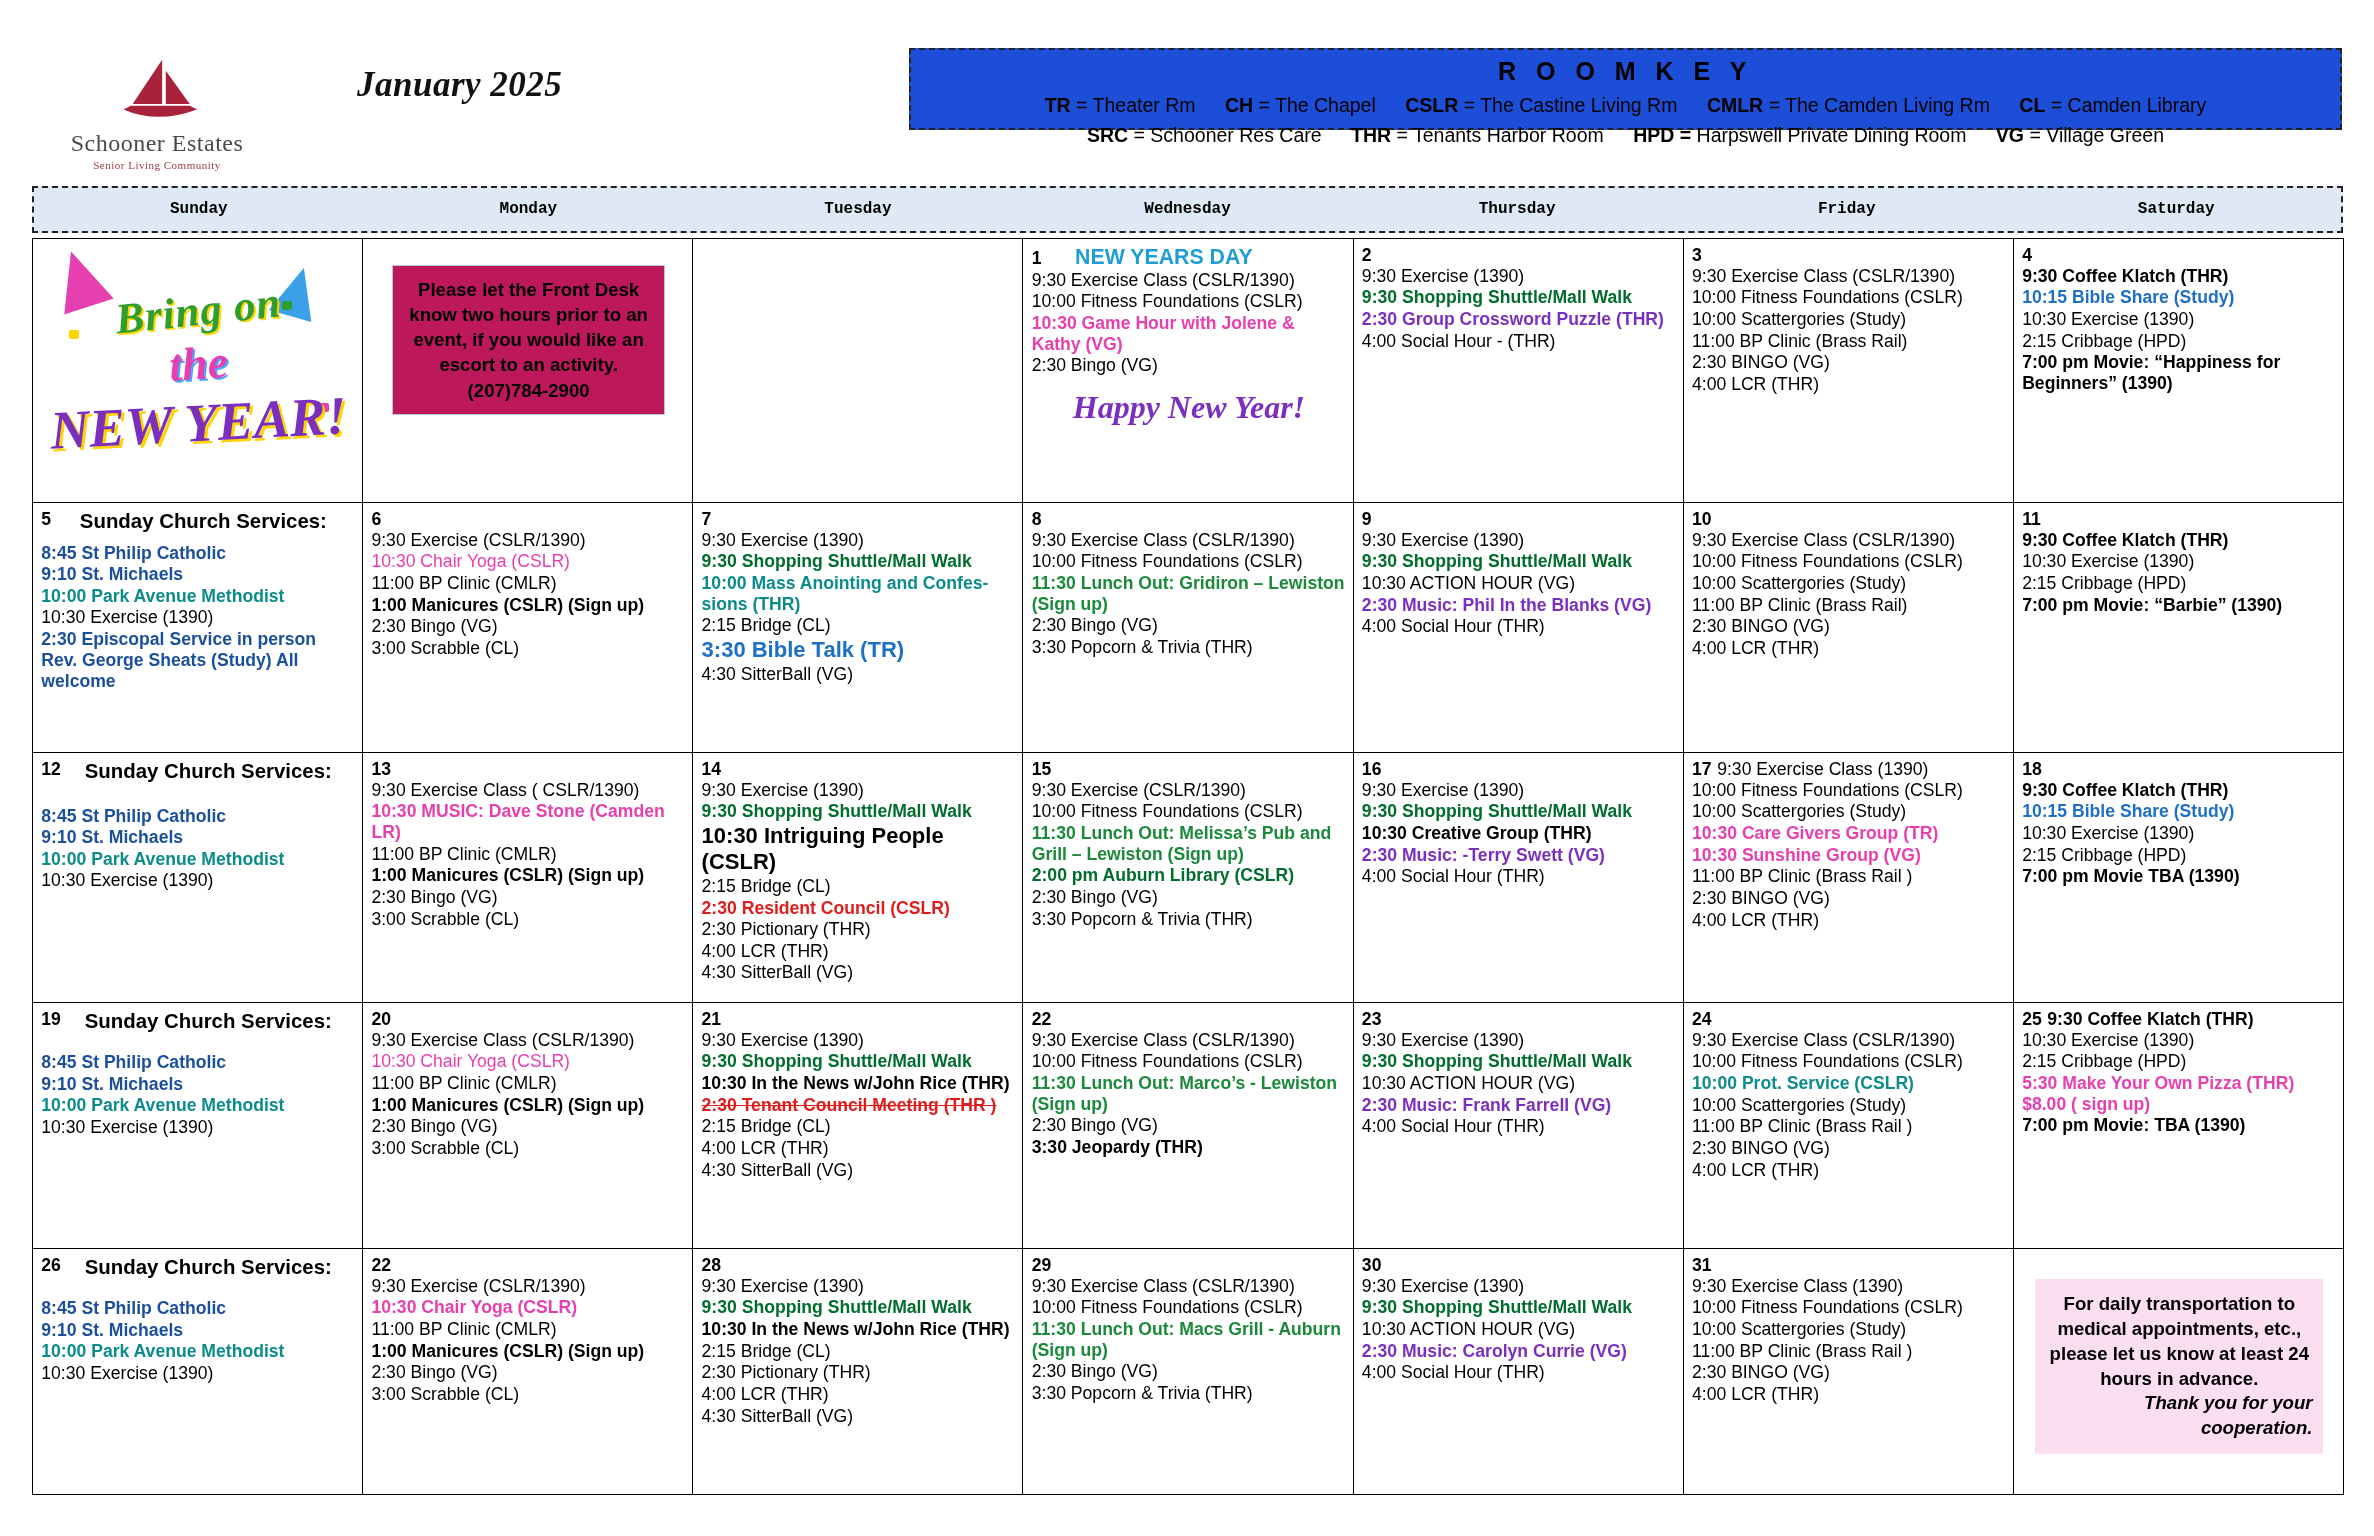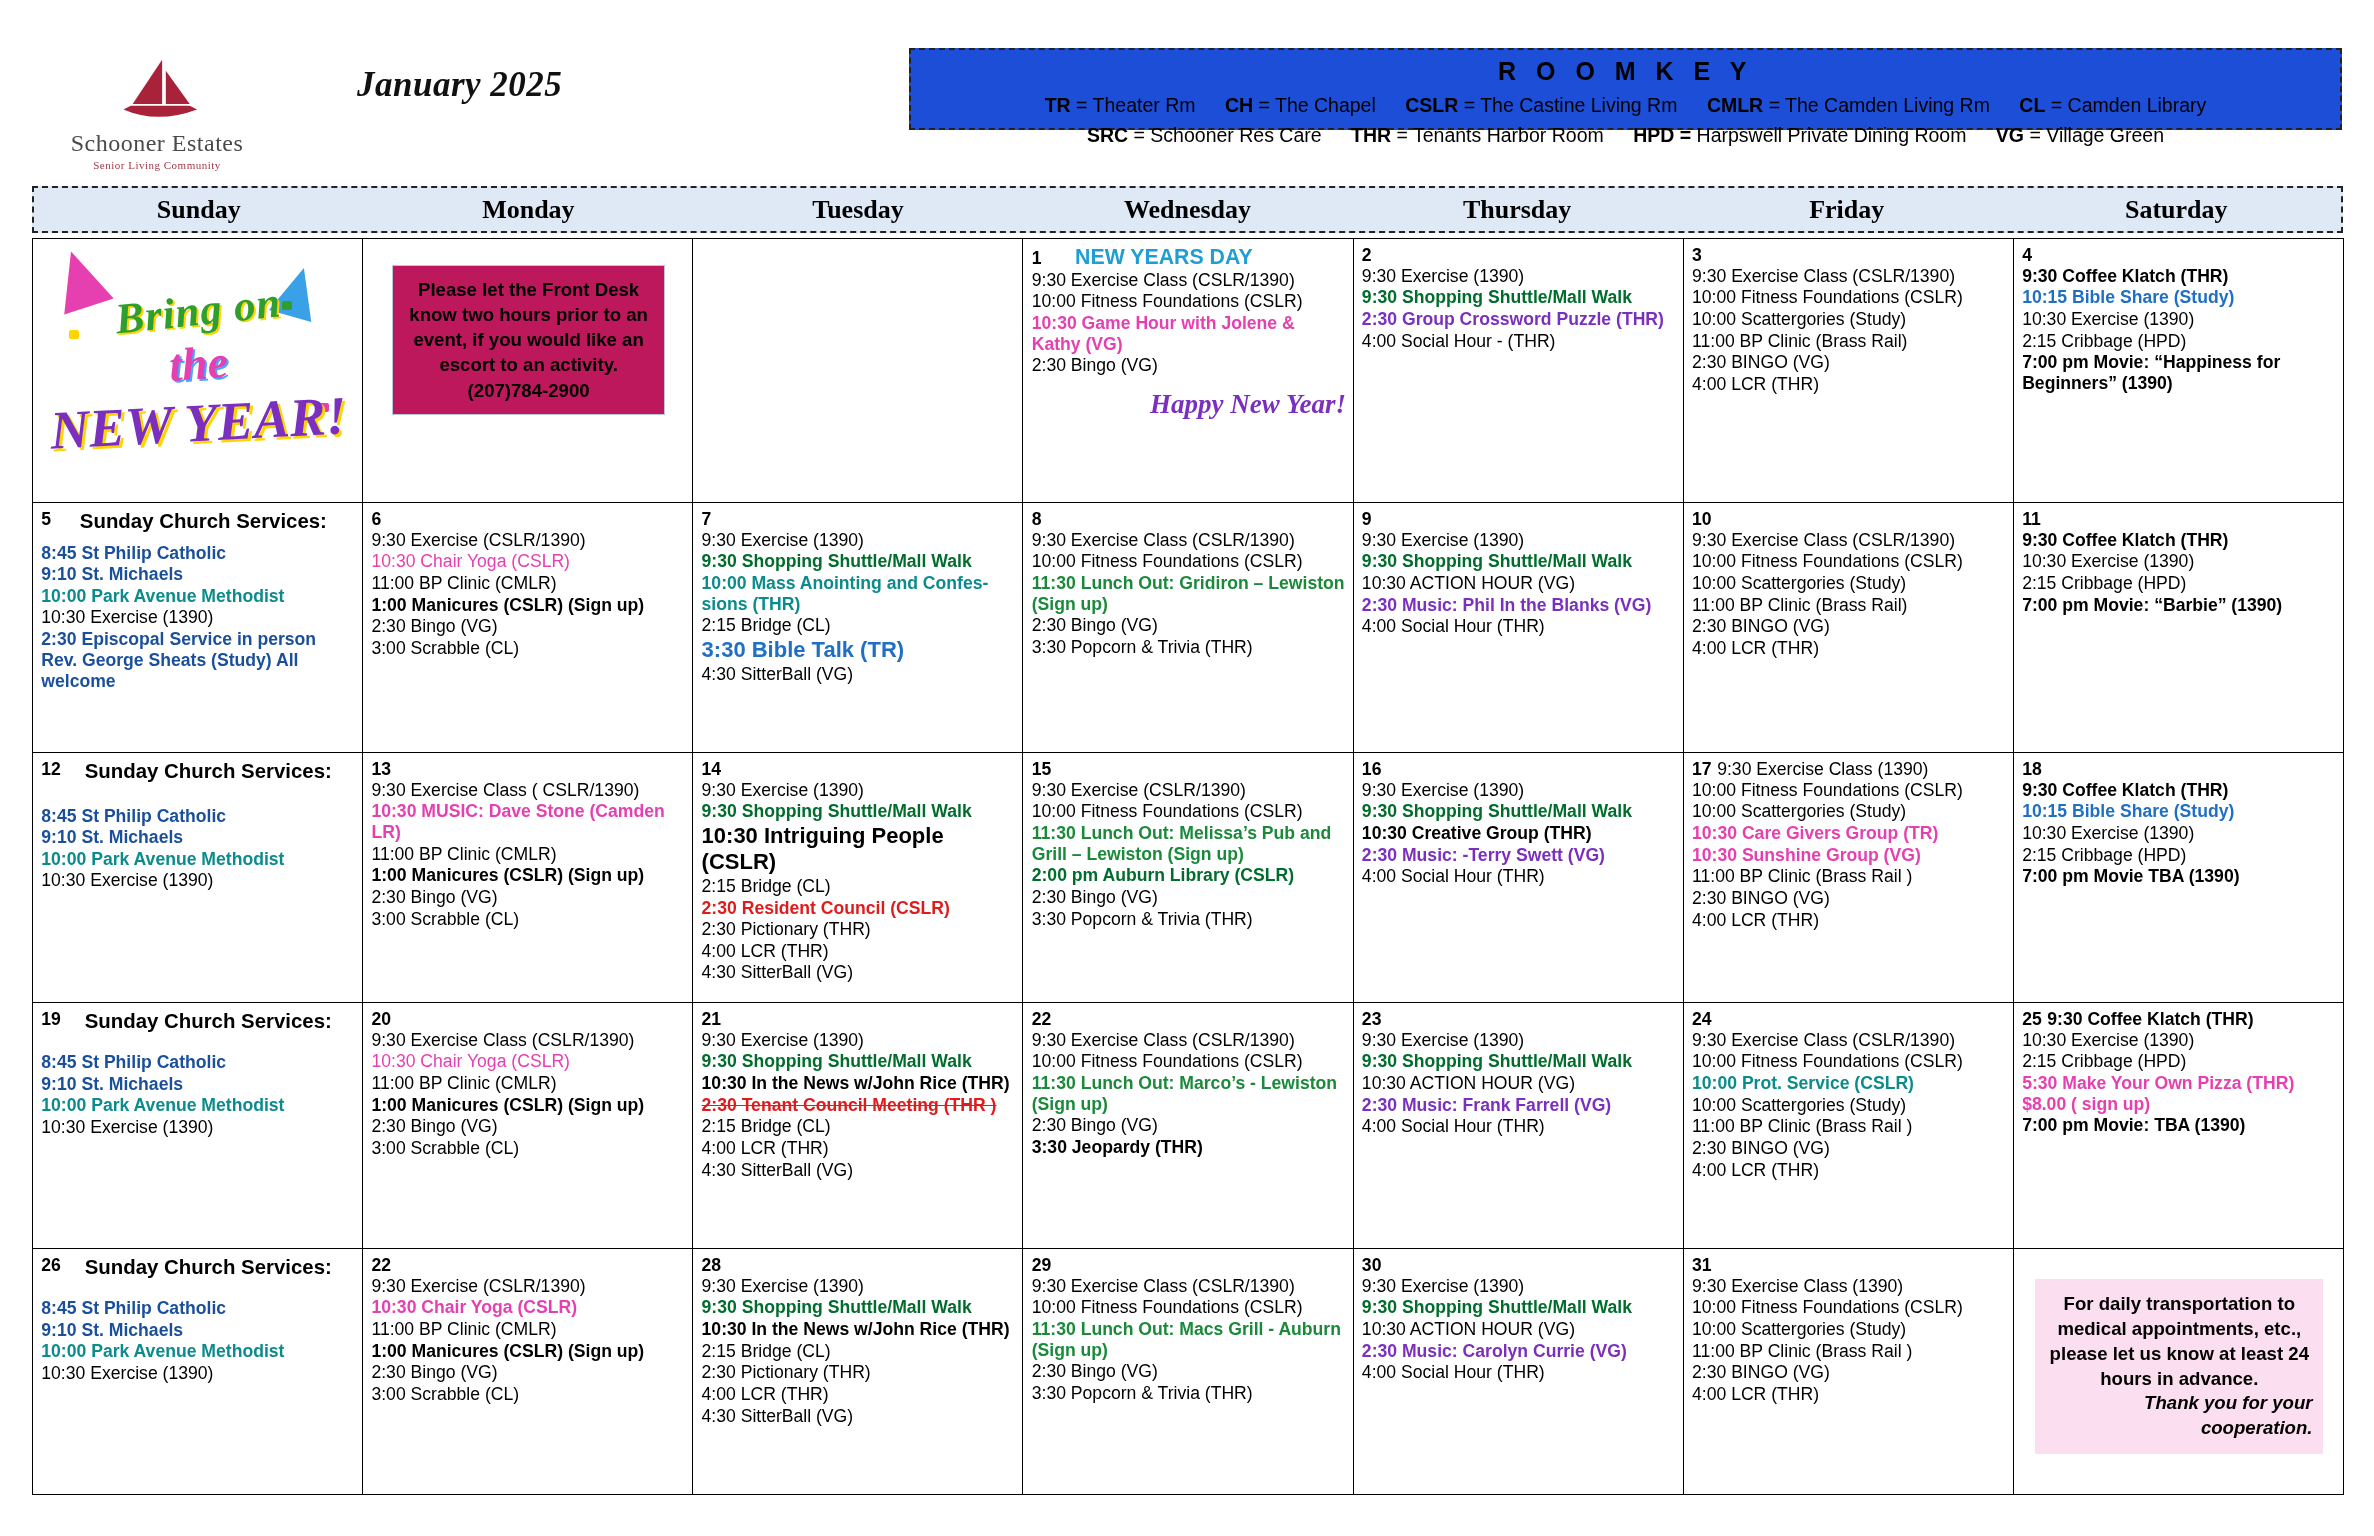--- a/index.html
+++ b/index.html
@@ -103,22 +103,22 @@
   .dayhead {
     margin-top: 5.6px;
     border: 2.8px dashed #222;
     background: #dfe8f5;
     display: flex;
     height: 43px;
   }
   .dayhead div {
     flex: 1 1 0;
     text-align: center;
-    font-family: Liberation Serif, serif;
-    font-size: 26px;
+    font-family: Liberation Mono, monospace;
+    font-size: 16px;
     font-weight: bold;
     line-height: 43px;
   }
 
   
   .grid {
     margin-top: 5.6px;
     border: 1.9px solid #000;
     border-right: none;
     border-bottom: none;
@@ -240,23 +240,23 @@
     text-align: center;
     font-size: 18.6px;
     font-weight: bold;
     line-height: 1.35;
   }
   
   .hny {
     font-family: "Liberation Serif", serif;
     font-style: italic;
     font-weight: bold;
-    font-size: 27px;
+    font-size: 32px;
     color: #7b2fbe;
-    text-align: right;
+    text-align: center;
     margin-top: 13px;
   }
   .nyd-title {
     color: #1f9ed6;
     font-weight: bold;
     font-size: 21.3px;
     margin-left: 28px;
   }
   
   .pinkbox {

